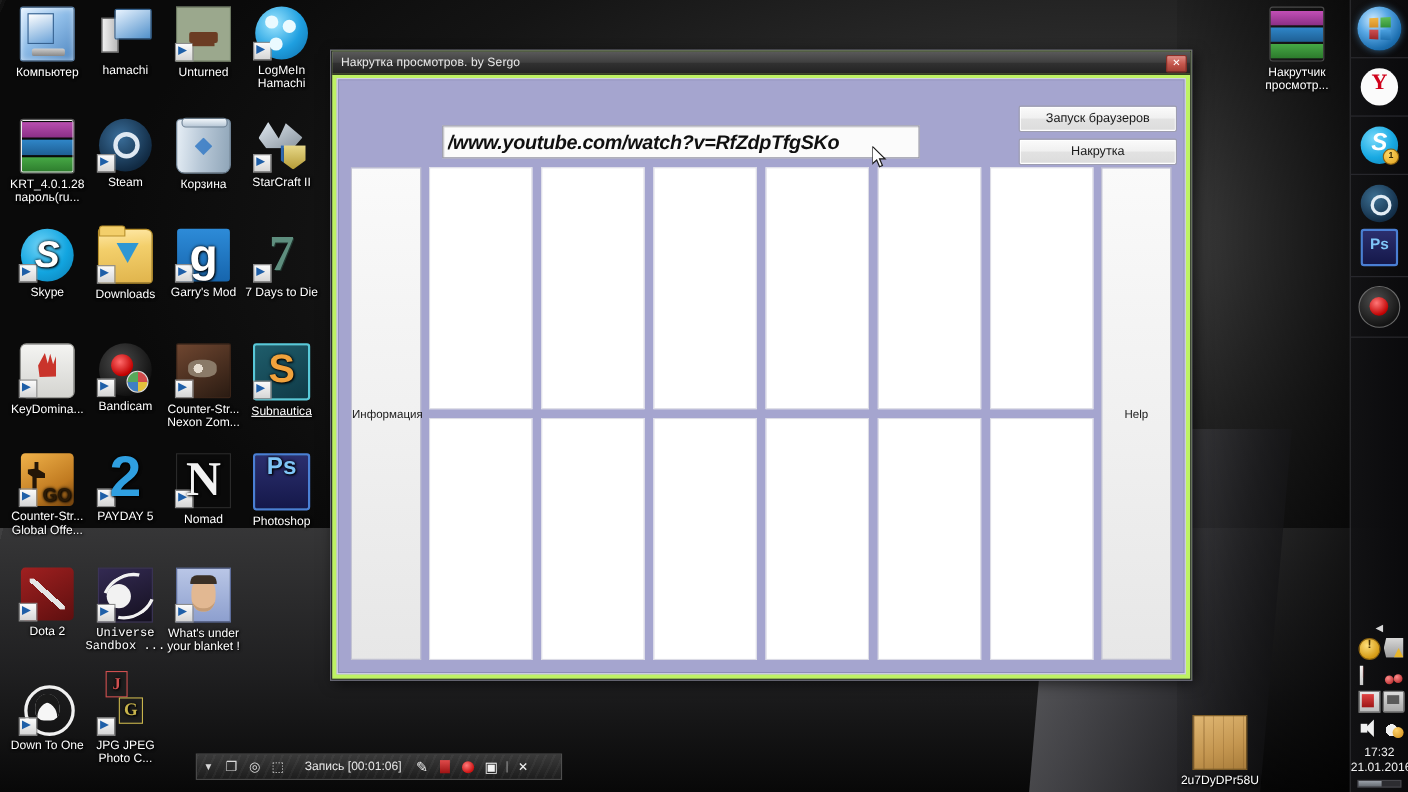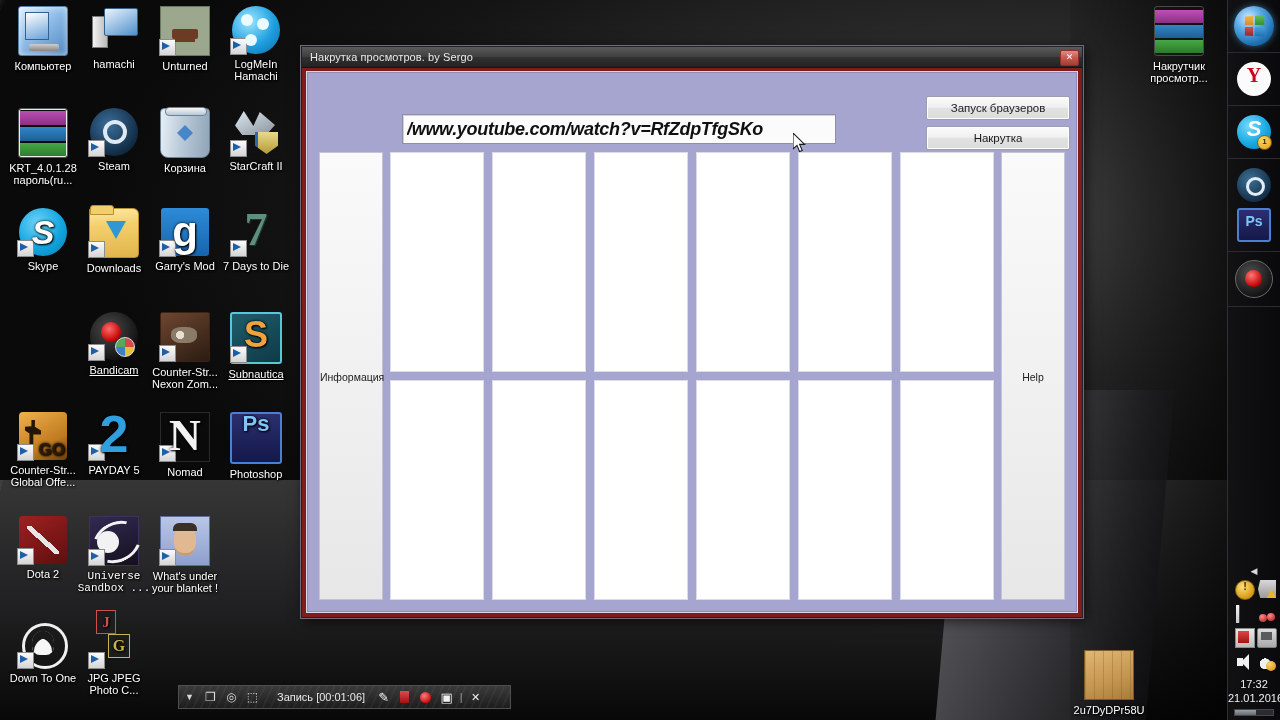--- a/index.html
+++ b/index.html
@@ -175,21 +175,21 @@
   .art-wood { background:
       repeating-linear-gradient(90deg, rgba(120,80,30,.28) 0 1px, rgba(0,0,0,0) 1px 9px),
       linear-gradient(160deg,#e0b773,#c49650 60%,#a87c3a);
       border:1px solid #7c5b26; }
 
   
   #app-window {
     position: absolute;
     left: 301px; top: 46px;
     width: 780px; height: 570px;
-    background: #7f1d1d;
+    background: #bef264;
     border: 1px solid #20202a;
     box-shadow: 0 0 0 1px #6d6d7a, 3px 3px 12px rgba(0,0,0,.65);
   }
   .titlebar {
     position: relative;
     height: 20px;
     background: linear-gradient(180deg, #5a5a5a 0%, #3f3f3f 48%, #313131 52%, #222222 100%);
     border-bottom: 1px solid #151515;
     display: flex; align-items: center;
   }
@@ -473,21 +473,27 @@
           <span class="shortcut-arrow"></span>
         </span>
         <span class="lbl">Garry's Mod</span>
       </div>
       <div class="dicon" style="left: 219px; top: 208px;">
         <span class="glyph art-7days">
           <span class="shortcut-arrow"></span>
         </span>
         <span class="lbl">7 Days to Die</span>
       </div>
-      <div class="dicon" style="left: 77px; top: 312px; text-decoration: underline;">
+      <div class="dicon" style="left: 6px; top: 312px;">
+        <span class="glyph art-keydom">
+          <span class="shortcut-arrow"></span>
+        </span>
+        <span class="lbl">KeyDomina...</span>
+      </div>
+      <div class="dicon" style="left: 77px; top: 312px;">
         <span class="glyph art-bandicam">
           <span class="shortcut-arrow"></span>
         </span>
         <span class="lbl">Bandicam</span>
       </div>
       <div class="dicon" style="left: 148px; top: 312px;">
         <span class="glyph art-nexonzom">
           <span class="shortcut-arrow"></span>
         </span>
         <span class="lbl">Counter-Str... Nexon Zom...</span>

